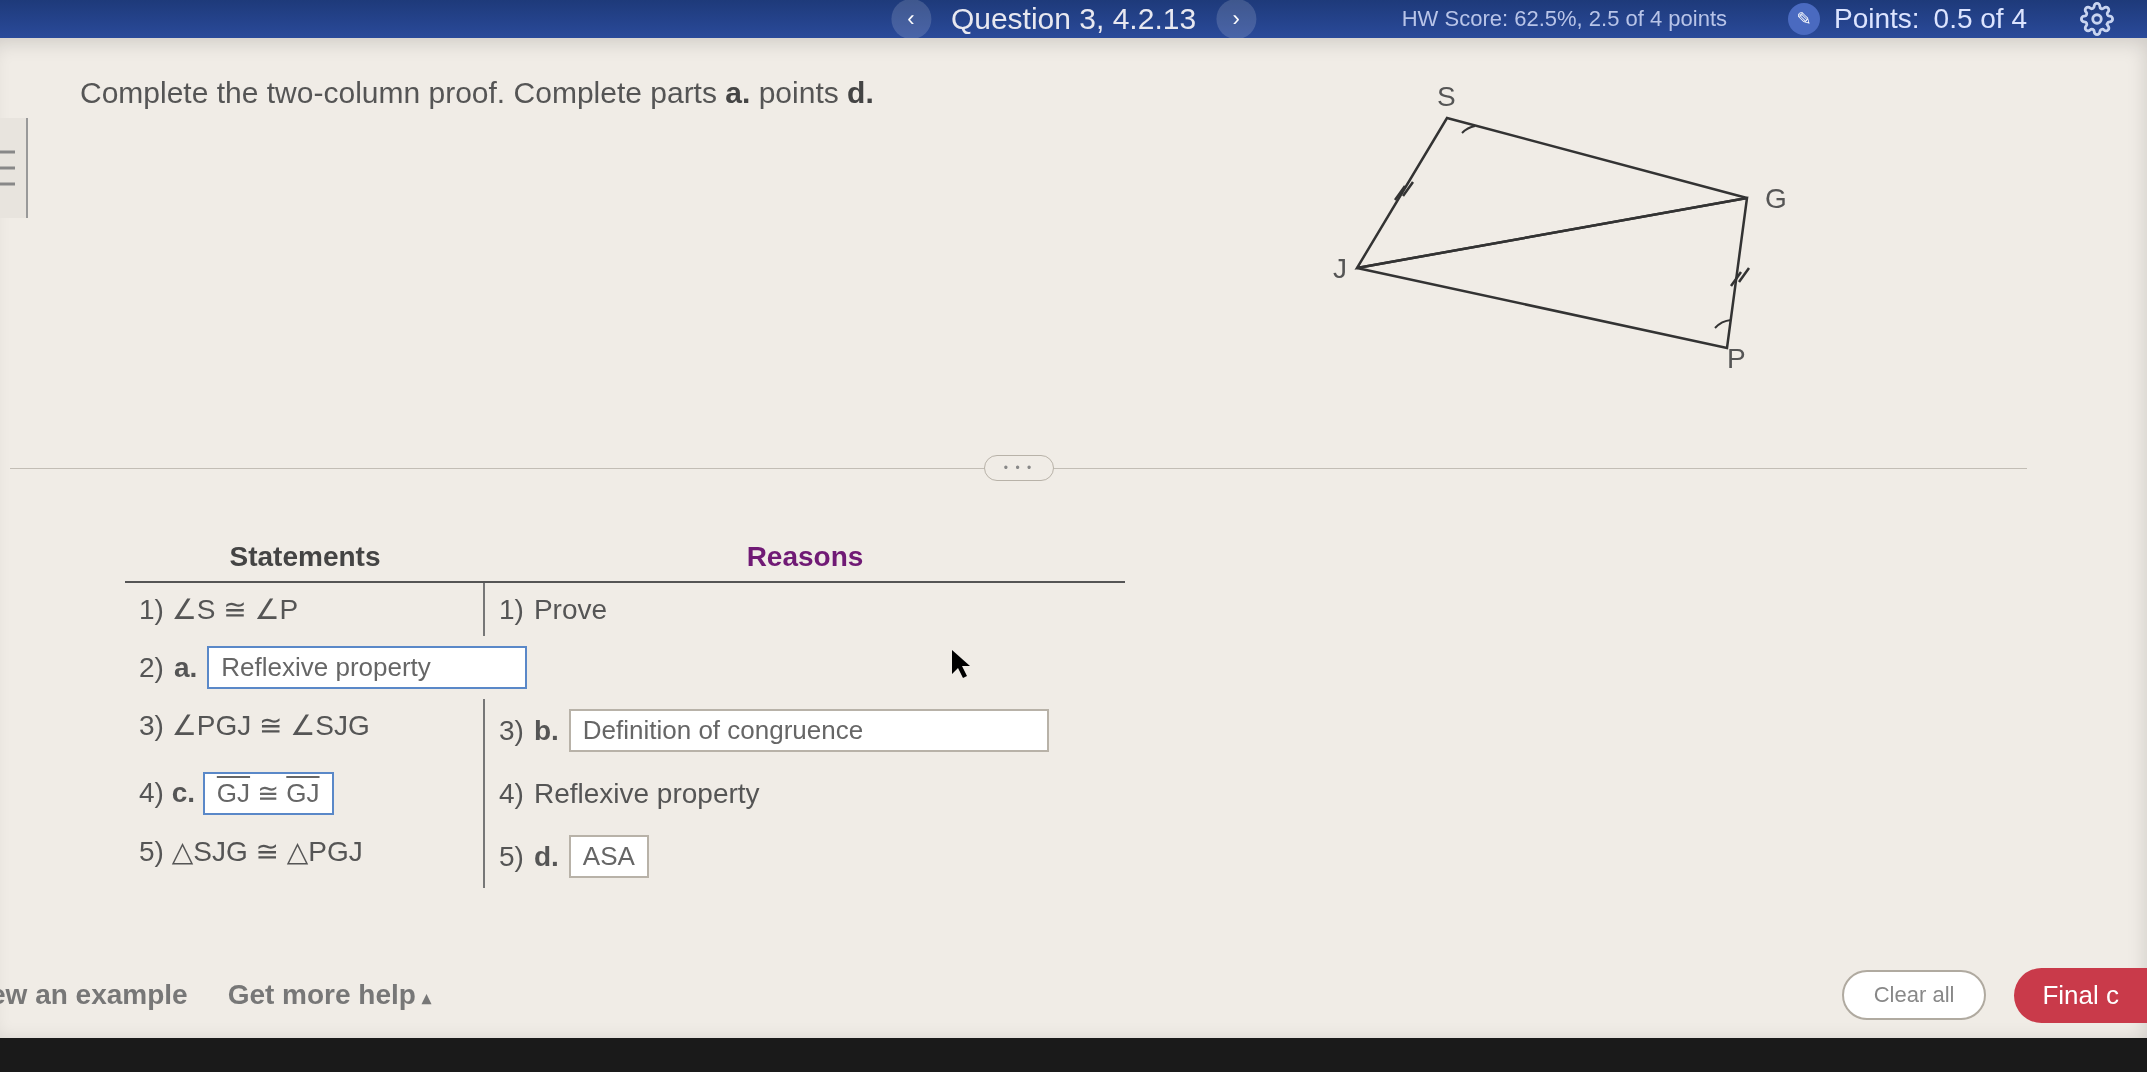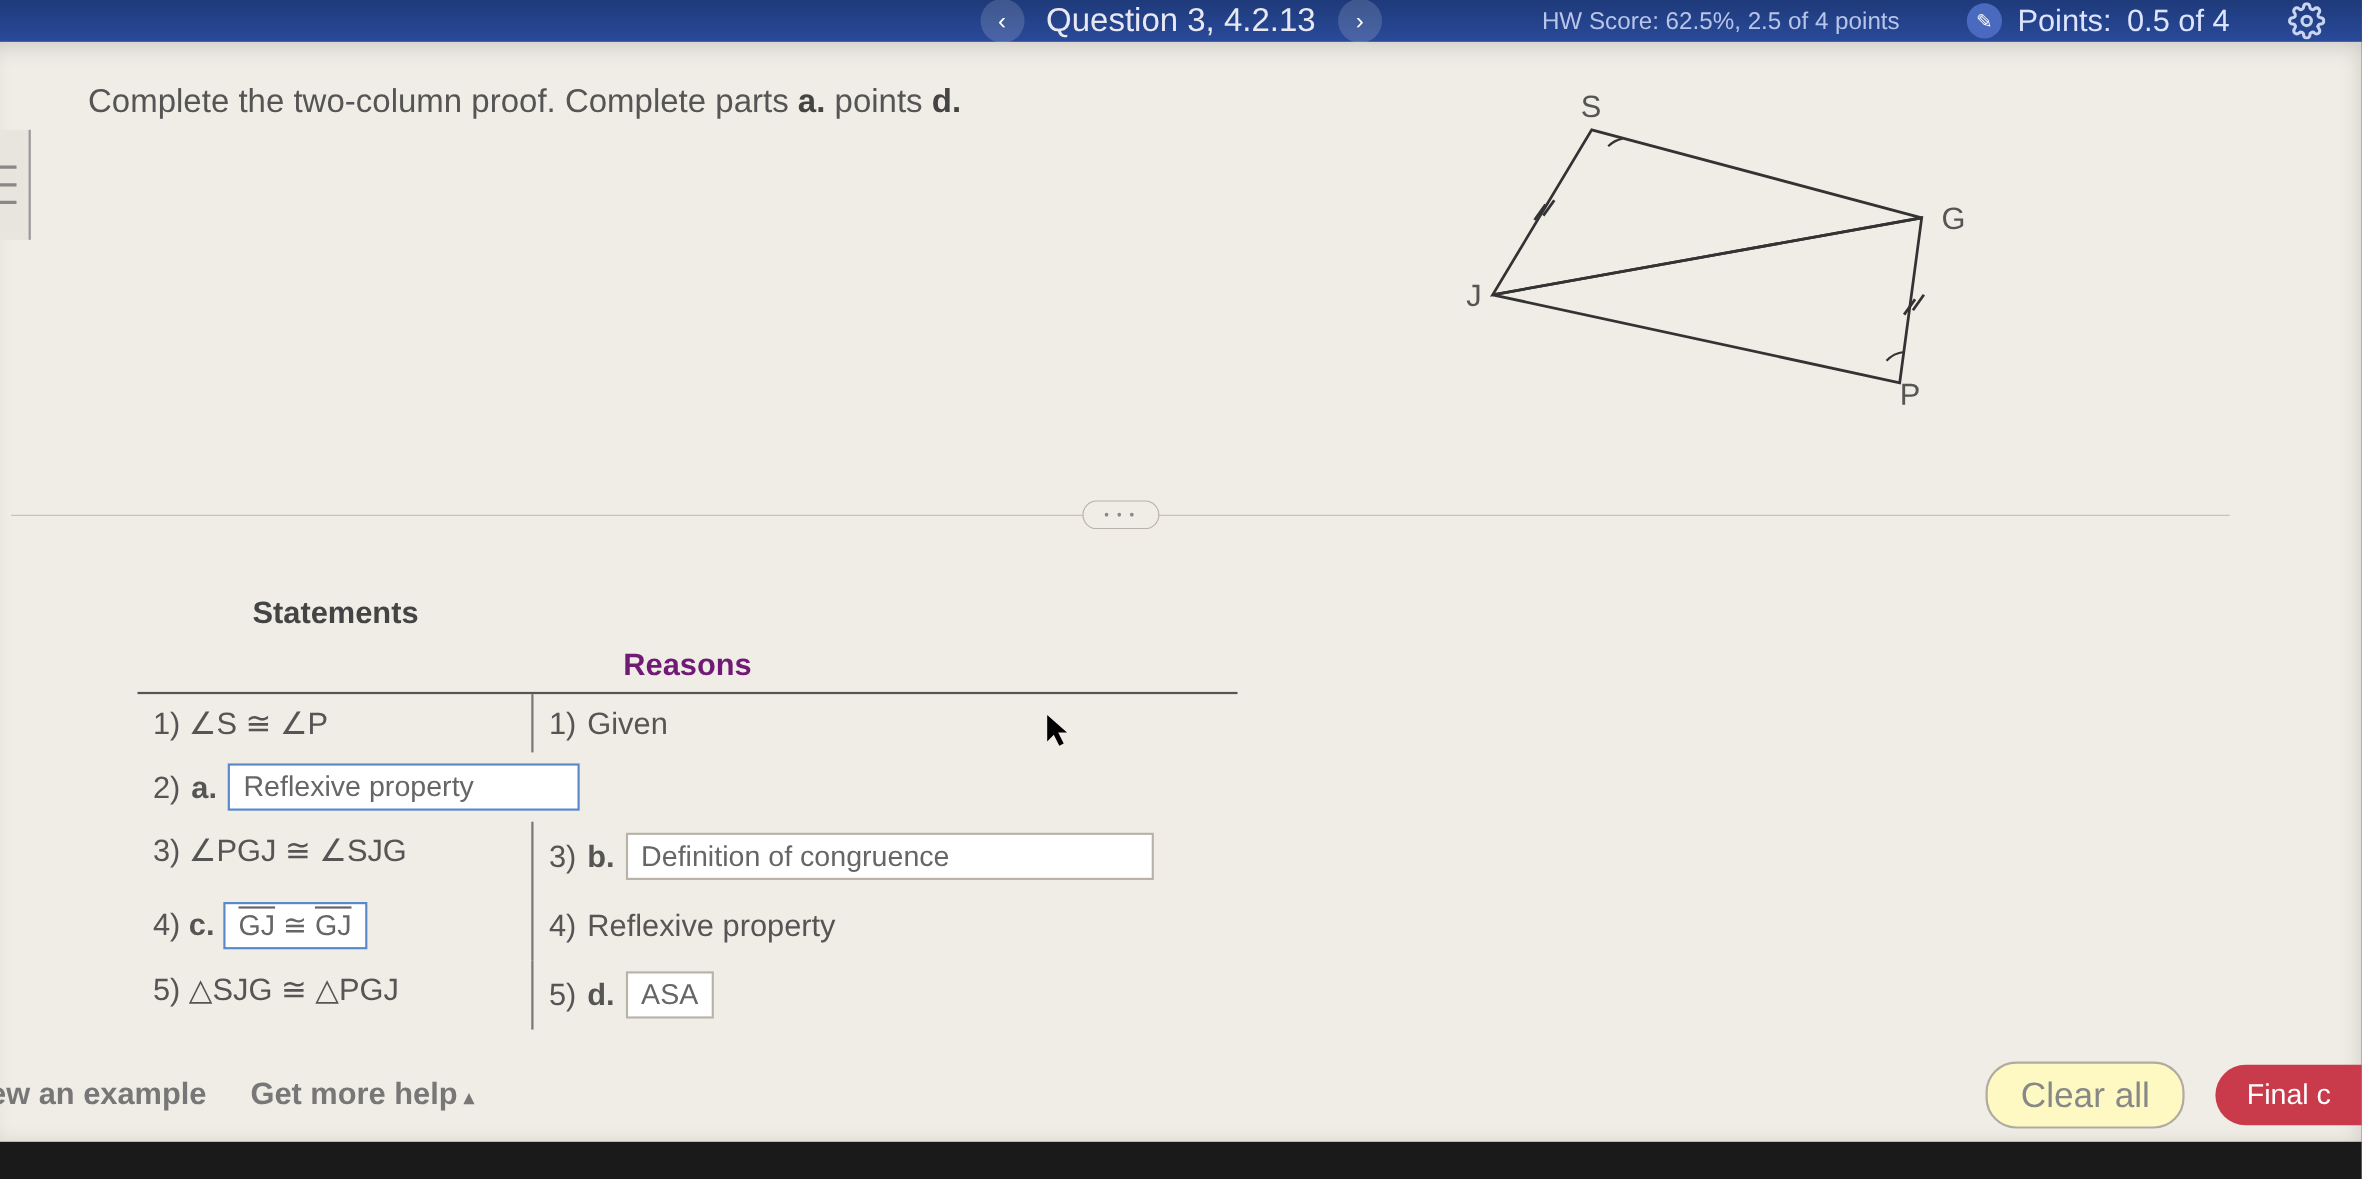--- a/index.html
+++ b/index.html
@@ -110,21 +110,20 @@
     position:absolute;
     top: 495px;
     left: 135px;
     width: 1000px;
     font-size: 28px;
     color:#555;
   }
   .proof-head {
     display:flex;
     border-bottom: 2px solid #555;
-    flex-direction: column;
   }
   .ph-stat { width: 360px; text-align:center; font-weight:700; padding:8px 0; color:#444;}
   .ph-reason { flex:1; text-align:center; font-weight:700; padding:8px 0; color:#701a75;}
   .proof-row { display:flex; }
   .pr-stat { width:360px; border-right: 2px solid #777; padding:10px 14px; }
   .pr-reason { flex:1; padding:10px 14px; display:flex; align-items:center; gap:10px;}
   .input-box {
     border: 2px solid #5a88c8;
     background: #fff;
     padding: 4px 12px;
@@ -148,23 +147,23 @@
     padding: 0 40px 0 0;
     display:flex; align-items:center;
     color:#666; font-size:28px;
   }
   .bb-left { display:flex; gap:40px; font-weight:700; color:#777; }
   .bb-right { margin-left:auto; display:flex; gap:28px; align-items:center; }
   .btn-clear {
     border: 2.5px solid #b0aaa0;
     border-radius: 28px;
     padding: 10px 30px;
-    font-size: 32px;
+    font-size: 22px;
     color:#888;
-    background:#fef9c3;
+    background:#ffffff;
     cursor:pointer;
   }
   .btn-final {
     border:none;
     border-radius: 28px 0 0 28px;
     padding: 12px 28px;
     font-size: 26px;
     color:#fff;
     background:#c93a4a;
     cursor:pointer;
@@ -233,21 +232,21 @@
   <div class="proof-table">
     <div class="proof-head">
       <div class="ph-stat">Statements</div>
       <div class="ph-reason">Reasons</div>
     </div>
 
     <div class="proof-row">
       <div class="pr-stat"><span>1)</span> <span>∠S ≅ ∠P</span></div>
       <div class="pr-reason">
           <span>1)</span> 
-          <span>Given</span>
+          <span>Prove</span>
         </div>
     </div>
 
     <div class="proof-row">
       <div class="pr-reason">
           <span>2)</span> 
           <b>a.</b> 
           <span class="input-box wide">Reflexive property</span>
         </div>
     </div>

